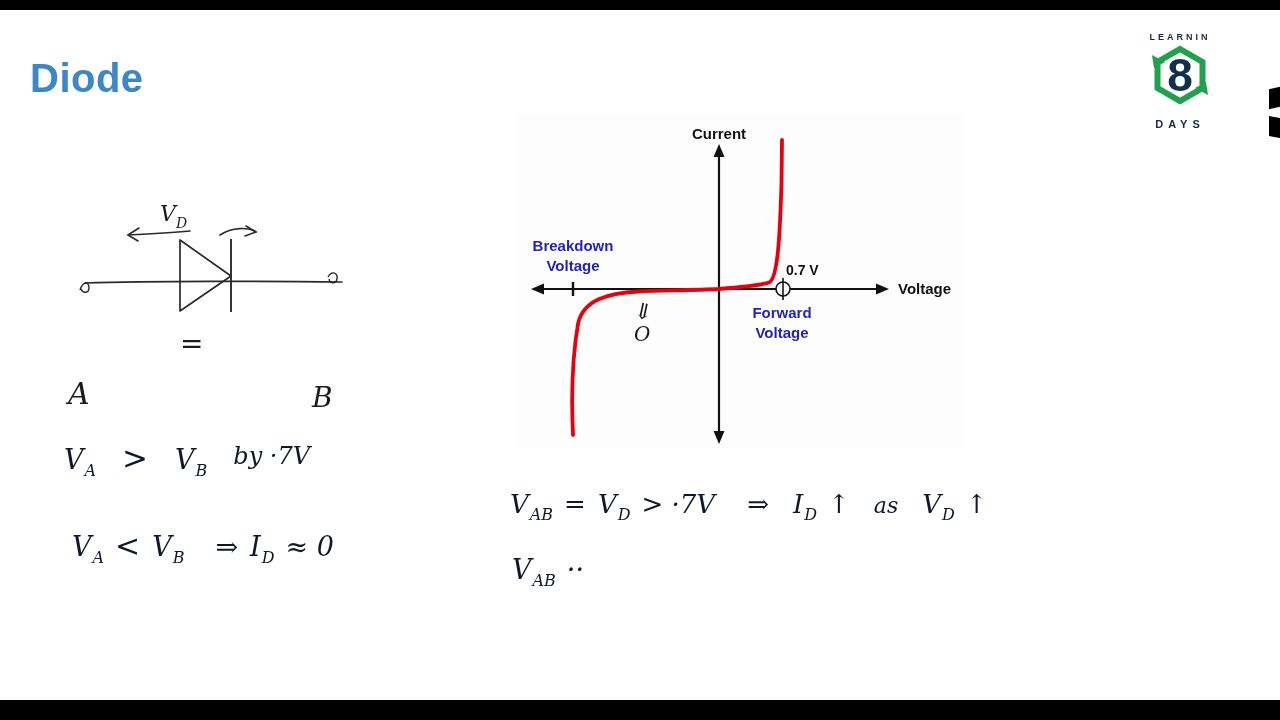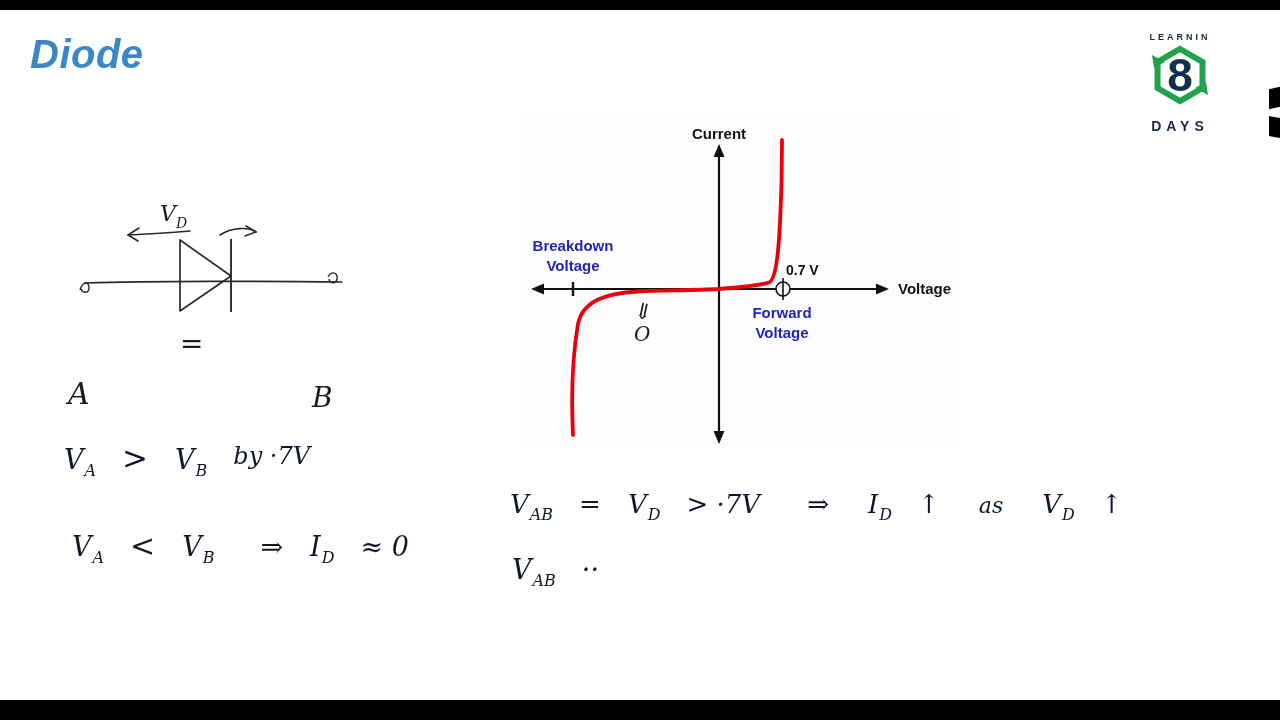--- a/index.html
+++ b/index.html
@@ -7,32 +7,32 @@
   body { position:relative; background:#ffffff; overflow:hidden; font-family:"Liberation Sans", sans-serif; }
 
   .bar { position:absolute; left:0; width:1280px; background:#000; }
   .bar-top { top:0; height:10px; }
   .bar-bottom { bottom:0; height:20px; }
 
   .edge-mark { position:absolute; background:#000; width:11px; height:20px; }
   .edge-mark.m1 { left:1269px; top:88px; transform:skewY(-12deg); }
   .edge-mark.m2 { left:1269px; top:117px; transform:skewY(10deg); }
 
-  .page-title { position:absolute; left:30px; top:32px; font-size:40px; font-weight:bold;
-                color:#3d87c9; letter-spacing:0.5px;font-style:italic; }
+  .page-title { position:absolute; left:30px; top:56px; font-size:40px; font-weight:bold;
+                color:#3d87c9; letter-spacing:0.5px; }
 
   
   .logo { position:absolute; left:1128px; top:24px; width:104px; height:114px; background:#fff;
           display:flex; flex-direction:column; align-items:center; justify-content:flex-start; }
   .logo-top { font-size:9px; font-weight:bold; letter-spacing:3px; color:#16294a; margin-top:8px; }
-  .logo-bottom { font-size:14px; font-weight:bold; letter-spacing:5px; color:#16294a; margin-top:4px; }
+  .logo-bottom { font-size:11px; font-weight:bold; letter-spacing:5px; color:#16294a; margin-top:4px; }
   .hw-line { position:absolute; display:flex; align-items:baseline; font-family:"DejaVu Serif", serif;
              font-style:italic; color:#0f172a; font-size:27px; }
   .tok { white-space:nowrap; }
-  .tok .sb { display:inline-block; font-size:16px; transform:translateY(7px); margin-left:1px; } .gap26 { gap:26px; } .gap14 { gap:26px; }
+  .tok .sb { display:inline-block; font-size:16px; transform:translateY(7px); margin-left:1px; } .gap26 { gap:26px; } .gap14 { gap:11px; }
   .ml20 { margin-left:20px; } .ml12 { margin-left:12px; }
   .raise { transform:translateY(-5px); }
   .term-label { position:absolute; font-family:"DejaVu Serif", serif; font-style:italic;
                 font-size:30px; color:#1c1c1c; }
 
   
   .ax-label { font:600 15px "Liberation Sans", sans-serif; fill:#111; }
   .blue-label { font:bold 15px "Liberation Sans", sans-serif; fill:#2323b5; }
   .val-label { font:bold 14px "Liberation Sans", sans-serif; fill:#111; }
   .hw-svg { font-family:"DejaVu Serif", serif; font-style:italic; fill:#1c1c1c; }

